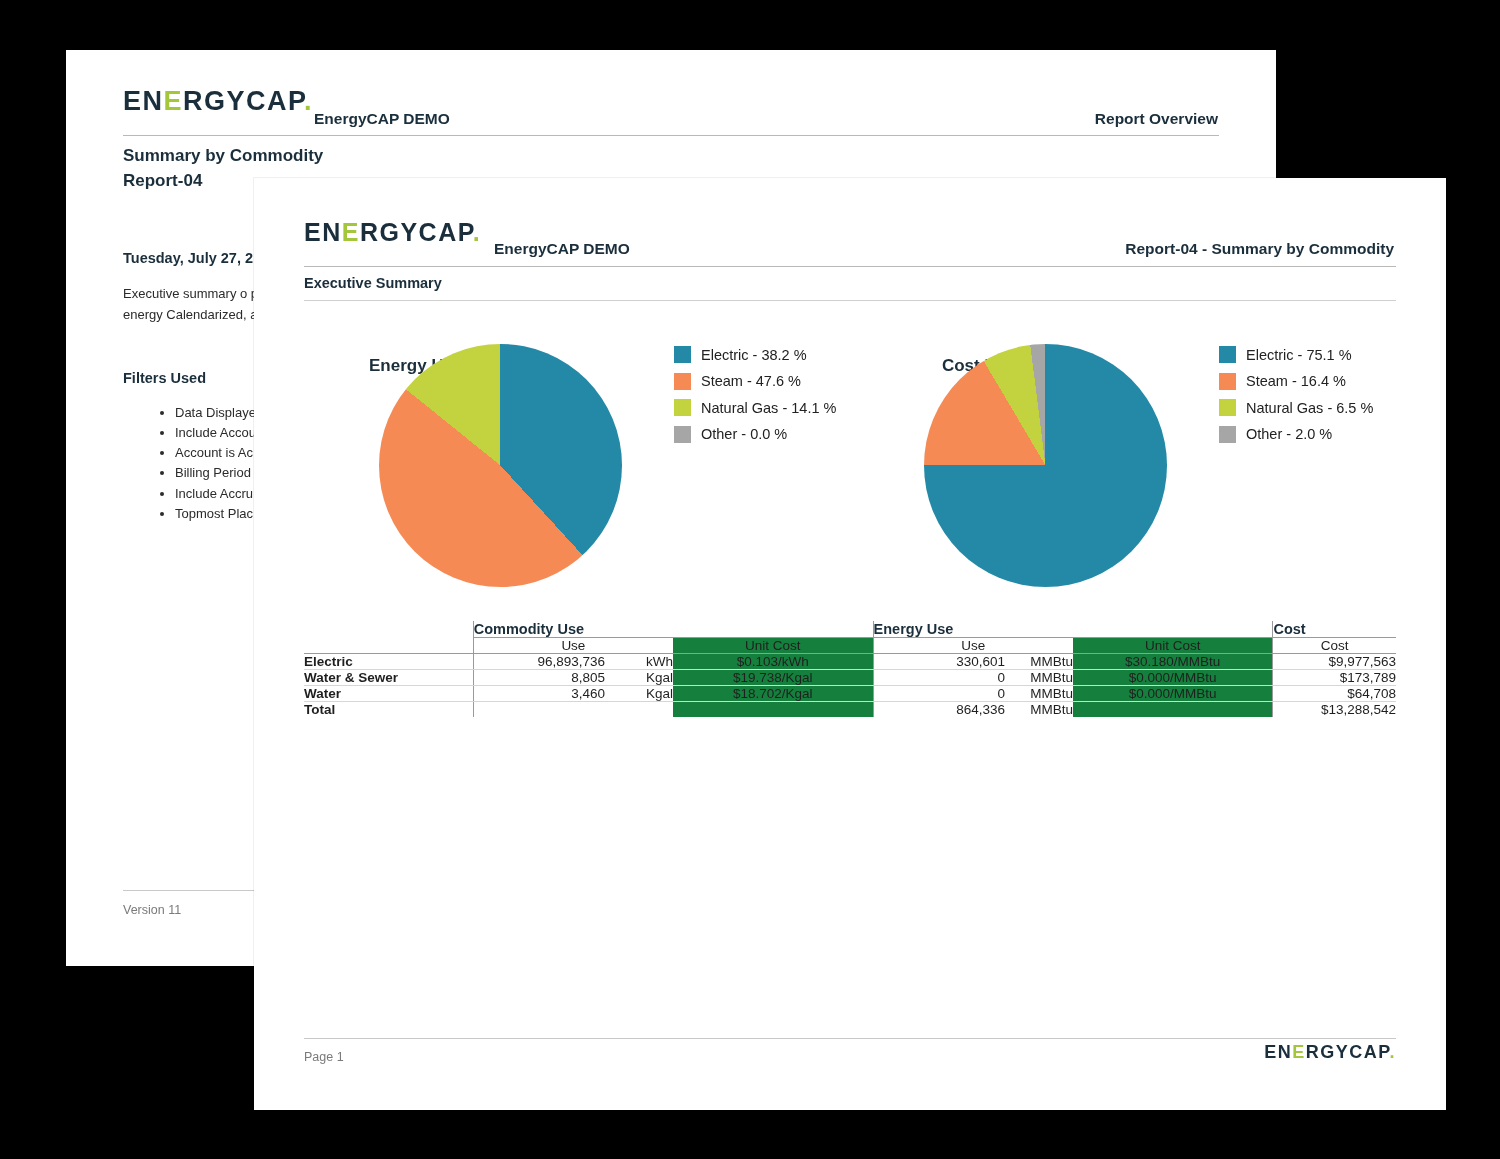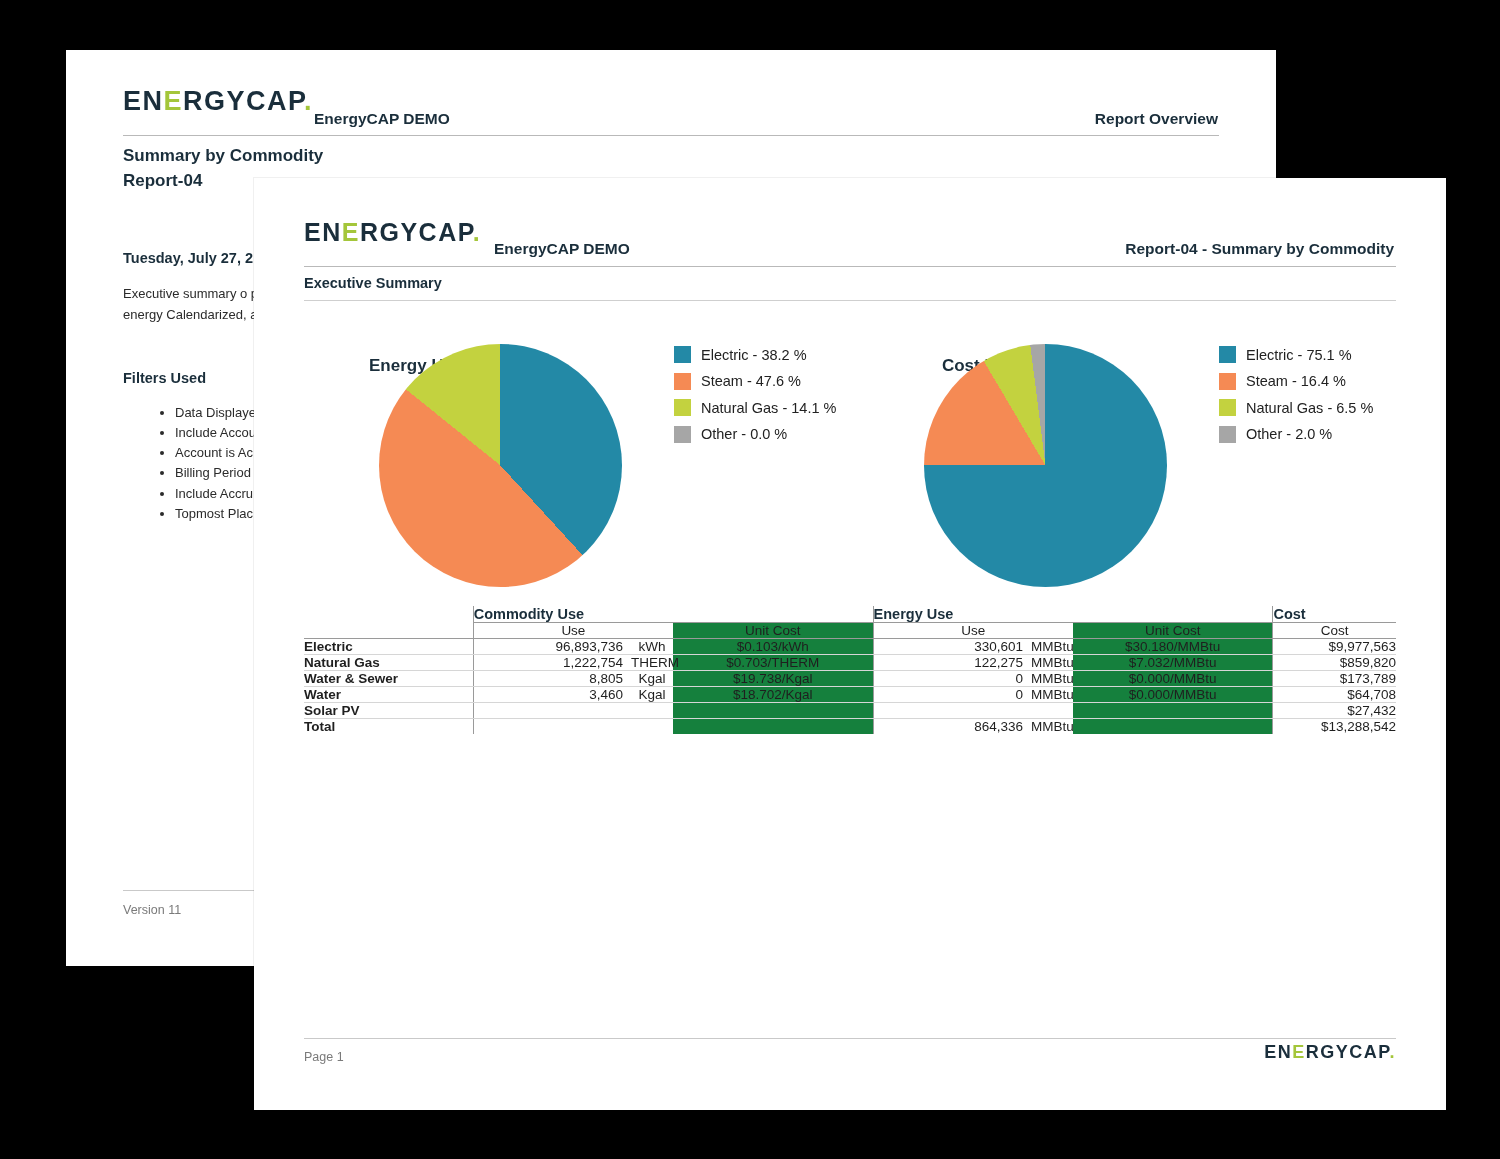--- a/index.html
+++ b/index.html
@@ -123,21 +123,21 @@
   }
   .legend {
     position: absolute; top: 38px; left: 370px;
     font-size: 14.5px; color: #222;
   }
   .legend-row { display: flex; align-items: center; margin-bottom: 9.5px; }
   .swatch { width: 17px; height: 17px; margin-right: 10px; flex: 0 0 auto; }
   .legend-label { white-space: nowrap; }
 
   
-  .tbl-wrap { position: absolute; left: 50px; top: 428px; right: 50px; }
+  .tbl-wrap { position: absolute; left: 50px; top: 443px; right: 50px; }
   table.report {
     border-collapse: collapse;
     width: 100%;
     font-size: 13.5px;
     color: #1f1f1f;
   }
   table.report td, table.report th { padding: 0; }
   .grp-row th {
     font-size: 14.5px; font-weight: bold; color: #1a2e3b;
     text-align: left; padding: 4px 8px 6px 10px;
@@ -163,21 +163,21 @@
   td.ctr {
     text-align: center; padding: 7px 8px; border-bottom: 1px solid #d6d6d6;
     white-space: nowrap;
   }
   td.shade, th.shade { background: #15803d; }
   .vline-l { border-left: 1px solid #9a9a9a; }
   tr.total td { border-bottom: none; font-weight: bold; }
   tr.total td.num, tr.total td.ctr { font-weight: normal; }
   .usecell { display: flex; justify-content: flex-end; }
   .usenum { text-align: right; }
-  .useunit { width: 50px; text-align: center; padding-left: 8px; }
+  .useunit { width: 68px; text-align: right; padding-left: 8px; }
 
   
   .pf-footrule {
     position: absolute; left: 50px; right: 50px; top: 860px;
     height: 1px; background: #c9c9c9;
   }
   .pf-page {
     position: absolute; left: 50px; top: 872px;
     font-size: 12.5px; color: #7a7a7a;
   }
@@ -336,38 +336,20 @@
               <span class="usecell">
                   <span class="usenum">330,601</span>
                   <span class="useunit">MMBtu</span>
                 </span>
             </td>
             <td class="ctr shade">$30.180/MMBtu</td>
             <td class="num vline-l">$9,977,563</td>
           </tr>
 
 
-          <tr>
-            <td class="rowlbl">Natural Gas</td>
-            <td class="num vline-l">
-              <span class="usecell">
-                  <span class="usenum">1,222,754</span>
-                  <span class="useunit">THERM</span>
-                </span>
-            </td>
-            <td class="ctr shade">$0.703/THERM</td>
-            <td class="num vline-l">
-              <span class="usecell">
-                  <span class="usenum">122,275</span>
-                  <span class="useunit">MMBtu</span>
-                </span>
-            </td>
-            <td class="ctr shade">$7.032/MMBtu</td>
-            <td class="num vline-l">$859,820</td>
-          </tr>
 
           <tr>
             <td class="rowlbl">Water &amp; Sewer</td>
             <td class="num vline-l">
               <span class="usecell">
                   <span class="usenum">8,805</span>
                   <span class="useunit">Kgal</span>
                 </span>
             </td>
             <td class="ctr shade">$19.738/Kgal</td>
@@ -393,38 +375,20 @@
             <td class="num vline-l">
               <span class="usecell">
                   <span class="usenum">0</span>
                   <span class="useunit">MMBtu</span>
                 </span>
             </td>
             <td class="ctr shade">$0.000/MMBtu</td>
             <td class="num vline-l">$64,708</td>
           </tr>
 
-          <tr>
-            <td class="rowlbl">Solar PV</td>
-            <td class="num vline-l">
-              <span class="usecell">
-                  <span class="usenum"></span>
-                  <span class="useunit"></span>
-                </span>
-            </td>
-            <td class="ctr shade"></td>
-            <td class="num vline-l">
-              <span class="usecell">
-                  <span class="usenum"></span>
-                  <span class="useunit"></span>
-                </span>
-            </td>
-            <td class="ctr shade"></td>
-            <td class="num vline-l">$27,432</td>
-          </tr>
 
 
           <tr class="total">
             <td class="rowlbl">Total</td>
             <td class="num vline-l">
               <span class="usecell">
                   <span class="usenum"></span>
                   <span class="useunit"></span>
                 </span>
             </td>

